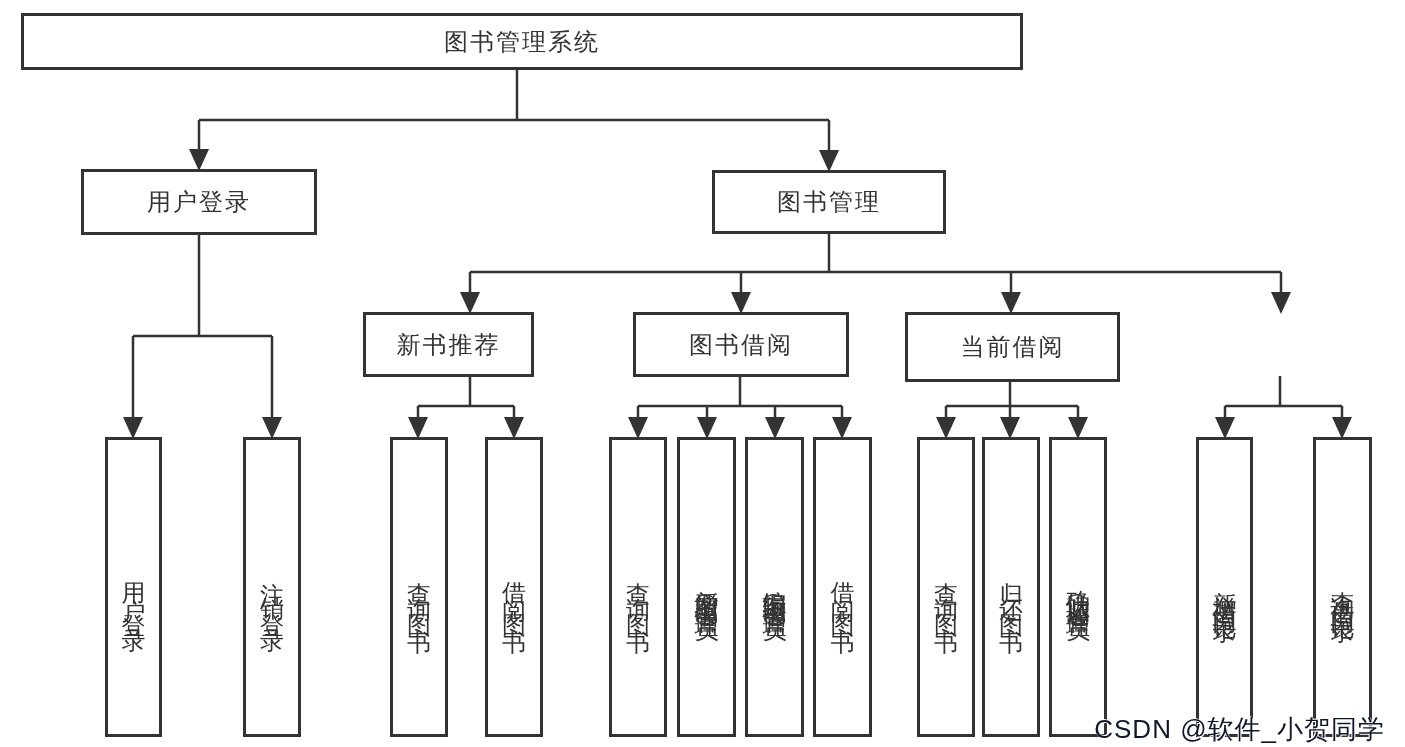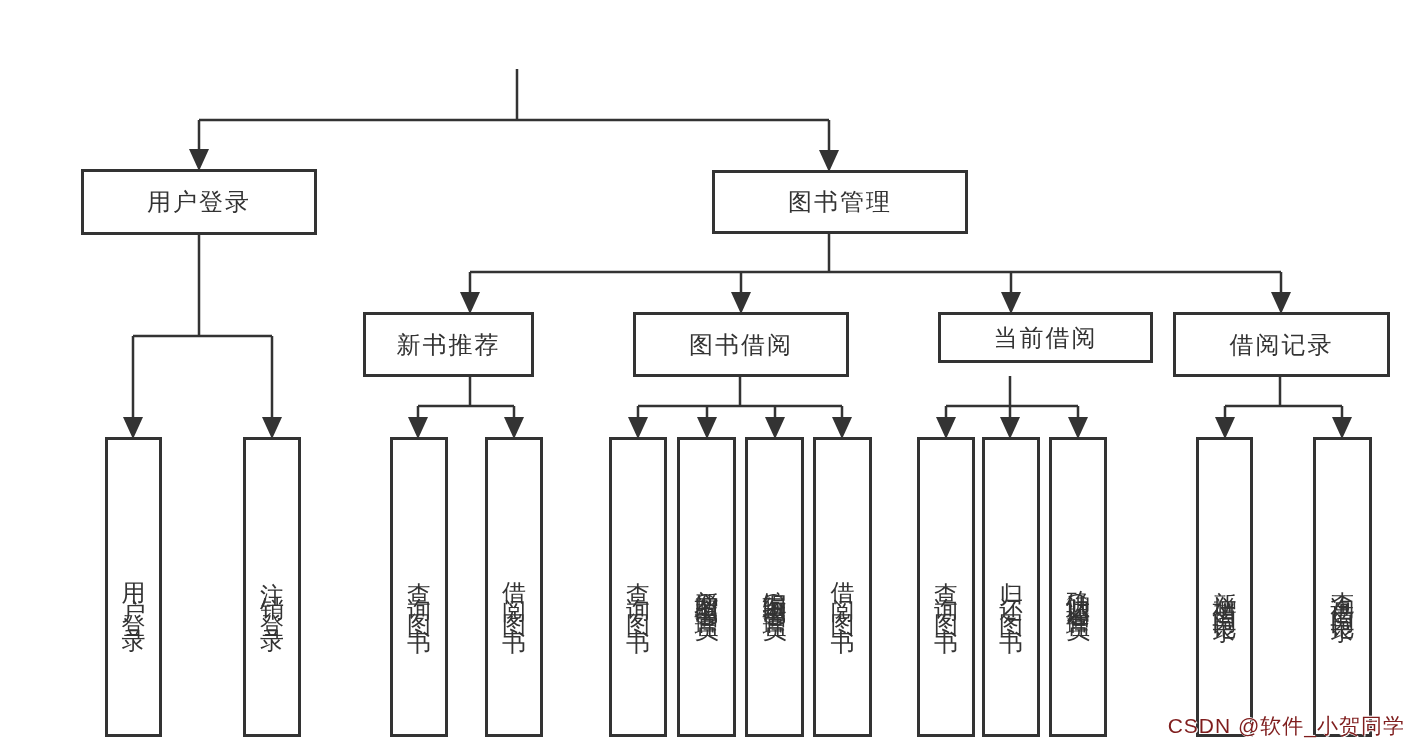--- a/index.html
+++ b/index.html
@@ -49,25 +49,25 @@
     text-orientation: mixed;
     font-size: 24px;
     line-height: 1;
   }
   .ls-wide  { letter-spacing: 16px; padding-top: 16px; }
   .ls-mid   { letter-spacing: 6px;  padding-top: 6px; }
   .ls-tight { letter-spacing: 4px;  padding-top: 4px; }
   .watermark {
     position: absolute;
     top: 712px;
-    right: 0;
+    right: 20px;
     z-index: 5;
-    font-size: 21px;
+    font-size: 26px;
     letter-spacing: 1px;
-    color: #7f1d1d;
+    color: #0f172a;
     text-shadow: 1px 1px 0 #ffffff, -1px -1px 0 #ffffff;
     white-space: nowrap;
   }
 </style>
 </head>
 <body>
 
 <div class="canvas">
 
   <svg class="connectors" width="1405" height="747" viewBox="0 0 1405 747" fill="none" stroke="#333333" stroke-width="2.5">
@@ -102,39 +102,39 @@
       <polygon points="765,417 785,417 775,439"></polygon>
       <polygon points="832,417 852,417 842,439"></polygon>
       <polygon points="936,417 956,417 946,439"></polygon>
       <polygon points="1000,417 1020,417 1010,439"></polygon>
       <polygon points="1068,417 1088,417 1078,439"></polygon>
       <polygon points="1215,417 1235,417 1225,439"></polygon>
       <polygon points="1332,417 1352,417 1342,439"></polygon>
     </g>
   </svg>
 
+  <div class="box" style="left:21px; top:13px; width:1002px; height:57px;">
+    <span class="hlabel">图书管理系统</span>
+  </div>
 
   <div class="box" style="left:81px; top:169px; width:236px; height:66px;">
     <span class="hlabel">用户登录</span>
   </div>
-  <div class="box" style="left:712px; top:170px; width:256px; height:64px;">
+  <div class="box" style="left:712px; top:170px; width:234px; height:64px;">
     <span class="hlabel">图书管理</span>
   </div>
 
   <div class="box" style="left:363px; top:312px; width:171px; height:65px;">
     <span class="hlabel">新书推荐</span>
   </div>
   <div class="box" style="left:633px; top:312px; width:216px; height:65px;justify-content:center;">
     <span class="hlabel">图书借阅</span>
   </div>
-  <div class="box" style="left:905px; top:312px; width:215px; height:51px;margin-left:33px;">
+  <div class="box" style="left:905px; top:312px; width:215px; height:70px;">
     <span class="hlabel">当前借阅</span>
-  </div>
-  <div class="box" style="left:1173px; top:312px; width:217px; height:65px;">
-    <span class="hlabel">借阅记录</span>
   </div>
 
   <div class="vbox" style="left:105px; width:57px;">
     <span class="vlabel ls-wide">用户登录</span>
   </div>
   <div class="vbox" style="left:243px; width:58px;">
     <span class="vlabel ls-wide">注销登录</span>
   </div>
   <div class="vbox" style="left:390px; width:58px;">
     <span class="vlabel ls-wide">查询图书</span>

